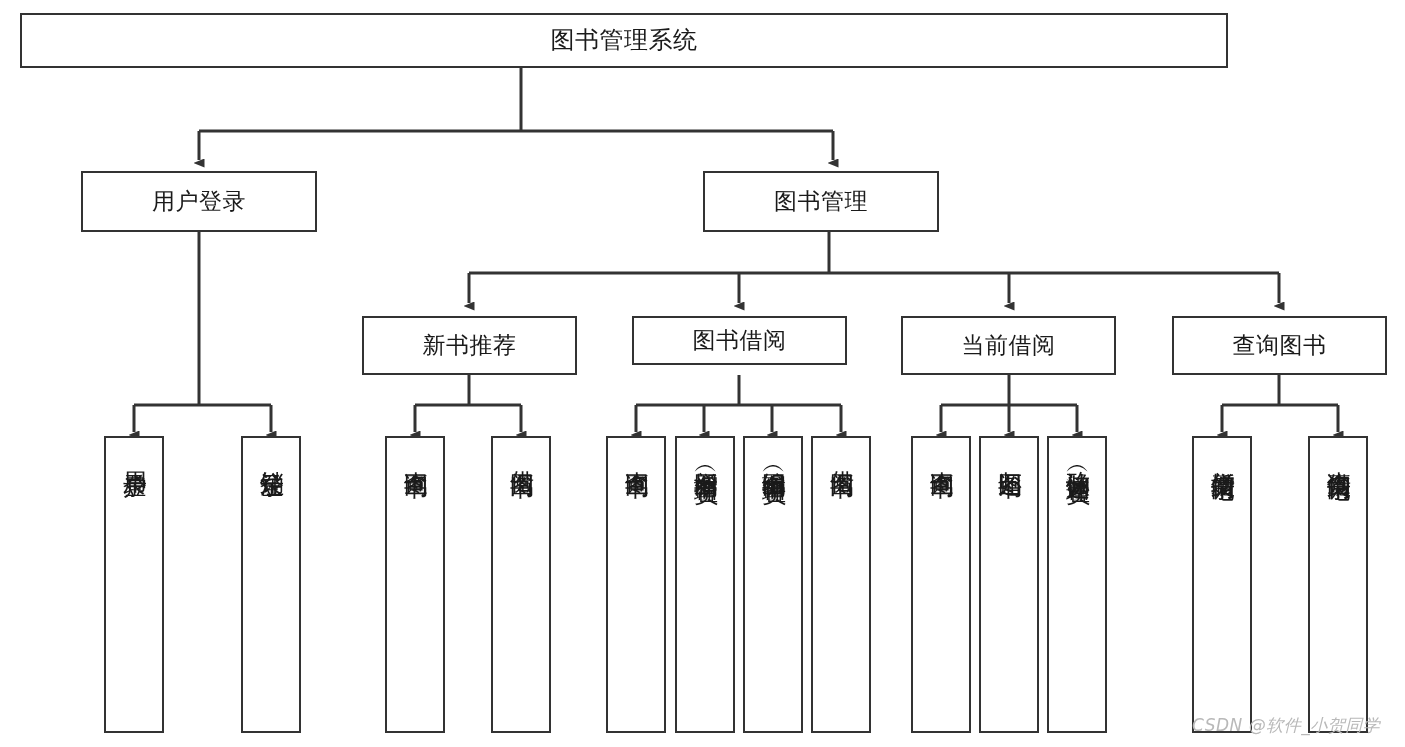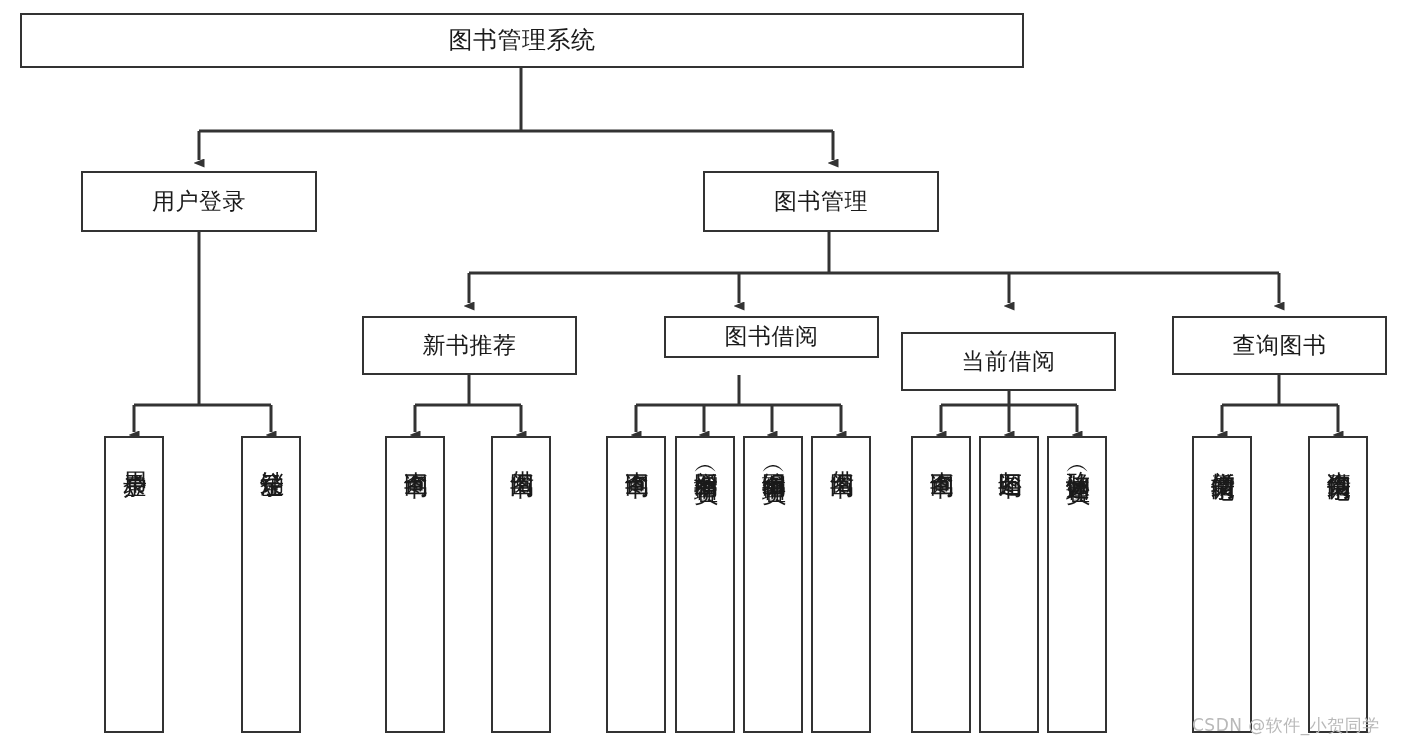--- a/index.html
+++ b/index.html
@@ -62,20 +62,21 @@
   .node.root .node-label {
     font-size: 24px;
   }
   .watermark {
     position: absolute;
     color: #b9b9b9;
     font-size: 17px;
     letter-spacing: 0.5px;
     white-space: nowrap;
     z-index: 5;
+    font-style: italic;
   }
 </style>
 </head>
 <body>
 
 <div id="canvas">
 
   <svg id="edges" viewBox="0 0 1405 747" xmlns="http://www.w3.org/2000/svg">
     <defs>
       <marker id="arrow" markerWidth="9" markerHeight="11" refX="1.5" refY="5.5" orient="auto" markerUnits="userSpaceOnUse">
@@ -119,38 +120,38 @@
       <path d="M1009,405 L1009,432" marker-end="url(#arrow)"></path>
       <path d="M1077,405 L1077,432" marker-end="url(#arrow)"></path>
 
       <path d="M1279,375 L1279,405"></path>
       <path d="M1222,405 L1338,405"></path>
       <path d="M1222,405 L1222,432" marker-end="url(#arrow)"></path>
       <path d="M1338,405 L1338,432" marker-end="url(#arrow)"></path>
     </g>
   </svg>
 
-  <div class="node horizontal root" style="left:20px; top:13px; width:1004px; height:55px;">
+  <div class="node horizontal root" style="left:20px; top:13px; width:1208px; height:55px;">
     <span class="node-label">图书管理系统</span>
   </div>
 
   <div class="node horizontal" style="left:81px; top:171px; width:236px; height:61px;">
     <span class="node-label">用户登录</span>
   </div>
   <div class="node horizontal" style="left:703px; top:171px; width:236px; height:61px;">
     <span class="node-label">图书管理</span>
   </div>
 
   <div class="node horizontal" style="left:362px; top:316px; width:215px; height:59px;">
     <span class="node-label">新书推荐</span>
   </div>
-  <div class="node horizontal" style="left:664px; top:316px; width:215px; height:42px;align-items:center;">
+  <div class="node horizontal" style="left:632px; top:316px; width:215px; height:49px;align-items:center;">
     <span class="node-label">图书借阅</span>
   </div>
-  <div class="node horizontal" style="left:901px; top:316px; width:215px; height:59px;margin-top:16px;">
+  <div class="node horizontal" style="left:901px; top:316px; width:215px; height:59px;">
     <span class="node-label">当前借阅</span>
   </div>
   <div class="node horizontal" style="left:1172px; top:316px; width:215px; height:59px;">
     <span class="node-label">查询图书</span>
   </div>
 
   <div class="node vertical" style="left:104px; top:436px; width:60px; height:297px;">
     <span class="node-label">用户登录</span>
   </div>
   <div class="node vertical" style="left:241px; top:436px; width:60px; height:297px;">

